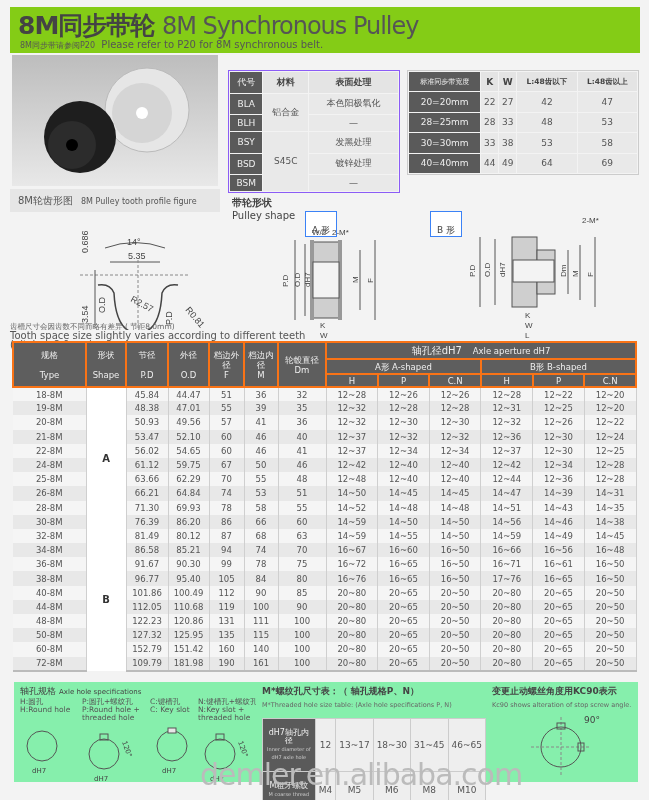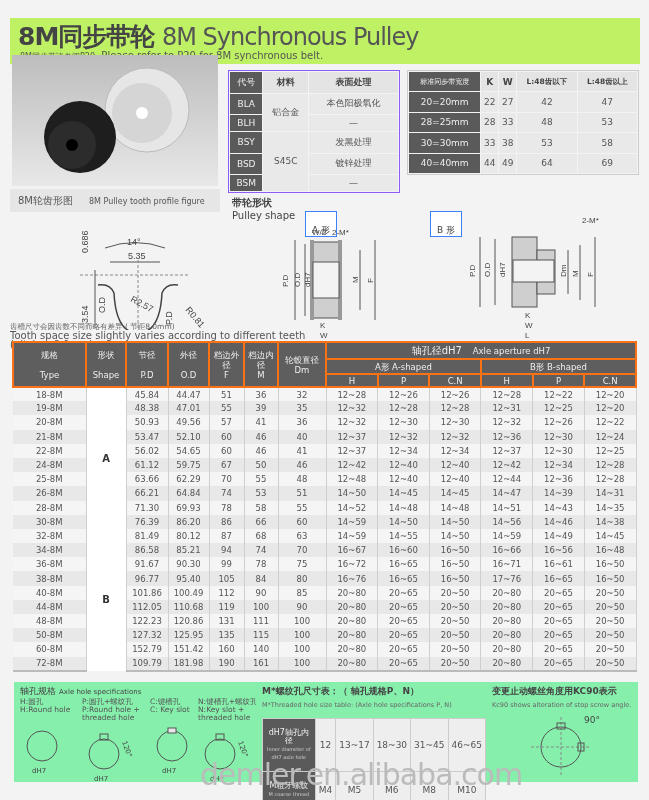--- a/index.html
+++ b/index.html
@@ -1,32 +1,32 @@
 <!DOCTYPE html>
 <html><head>
 <meta charset="utf-8">
 <style>
 *{box-sizing:border-box;margin:0;padding:0}
 body{width:649px;height:800px;background:#f3f3f3;font-family:"DejaVu Sans","Liberation Sans",sans-serif;color:#444;position:relative;overflow:hidden}
-.hdr{position:absolute;left:10px;top:18px;width:630px;height:46px;background:#bef264}
+.hdr{position:absolute;left:10px;top:7px;width:630px;height:46px;background:#84cc16}
 .hdr .t1{position:absolute;left:8px;top:2px;font-size:25px;font-weight:bold;color:#444;letter-spacing:-1px}
 .hdr .t1b{font-weight:normal;font-size:24px;color:#555}
 .hdr .t2{position:absolute;left:10px;top:32px;font-size:10px;color:#555}
 .hdr .t2 span{font-size:8px}
 .photo{position:absolute;left:12px;top:55px;width:206px;height:131px;background:linear-gradient(180deg,#bdbdbd,#e8e8e8)}
 .spec1{position:absolute;left:228px;top:70px;width:172px;height:123px;background:#0f172a;border:1px solid #8b5cf6}
 .spec2{position:absolute;left:407px;top:70px;width:232px;height:105px;background:#ddd;border:1px solid #ccc}
 table{border-collapse:collapse}
 .tbl1,.tbl2{width:100%;height:100%;font-size:9px;text-align:center}
 .tbl1 td,.tbl2 td{border:1px solid #f3f3f3;color:#555}
 .tbl1 td.k,.tbl2 td.k{background:#5a5a5a;color:#eee}
 .tbl1 td.h,.tbl2 td.h{background:#e4e4e4;font-weight:bold;color:#444}
 .tbl1 td.v,.tbl2 td.v{background:#e9e9e9}
 .sec{position:absolute;left:10px;top:189px;width:210px;height:23px;background:#e6e6e6;font-size:10px;padding:5px 8px;color:#555}
-.sec span{font-size:8px;margin-left:16px}
+.sec span{font-size:8px;margin-left:8px}
 .tooth{position:absolute;left:10px;top:215px;width:215px;height:115px}
 .note{position:absolute;left:10px;top:322px;width:320px;font-size:7.5px;color:#666;line-height:9px}
 .note .en{font-size:10px;color:#555}
 .shape-ttl{position:absolute;left:232px;top:196px;font-size:10px;font-weight:bold;color:#444;line-height:13px}
 .shape-ttl .en{font-weight:normal;font-size:10px}
 .badge{position:absolute;border:1px solid #3b82f6;background:#fff;font-size:9px;padding:12px 6px;height:13px;line-height:12px}
 .drawA{position:absolute;left:270px;top:225px;width:150px;height:115px}
 .drawB{position:absolute;left:450px;top:215px;width:190px;height:125px}
 .main{position:absolute;left:12px;top:341px;width:625px;font-size:8.5px;text-align:center}
 .main th{background:#5e5e5e;color:#eee;font-weight:normal;border:2px solid #f97316;line-height:10px}

